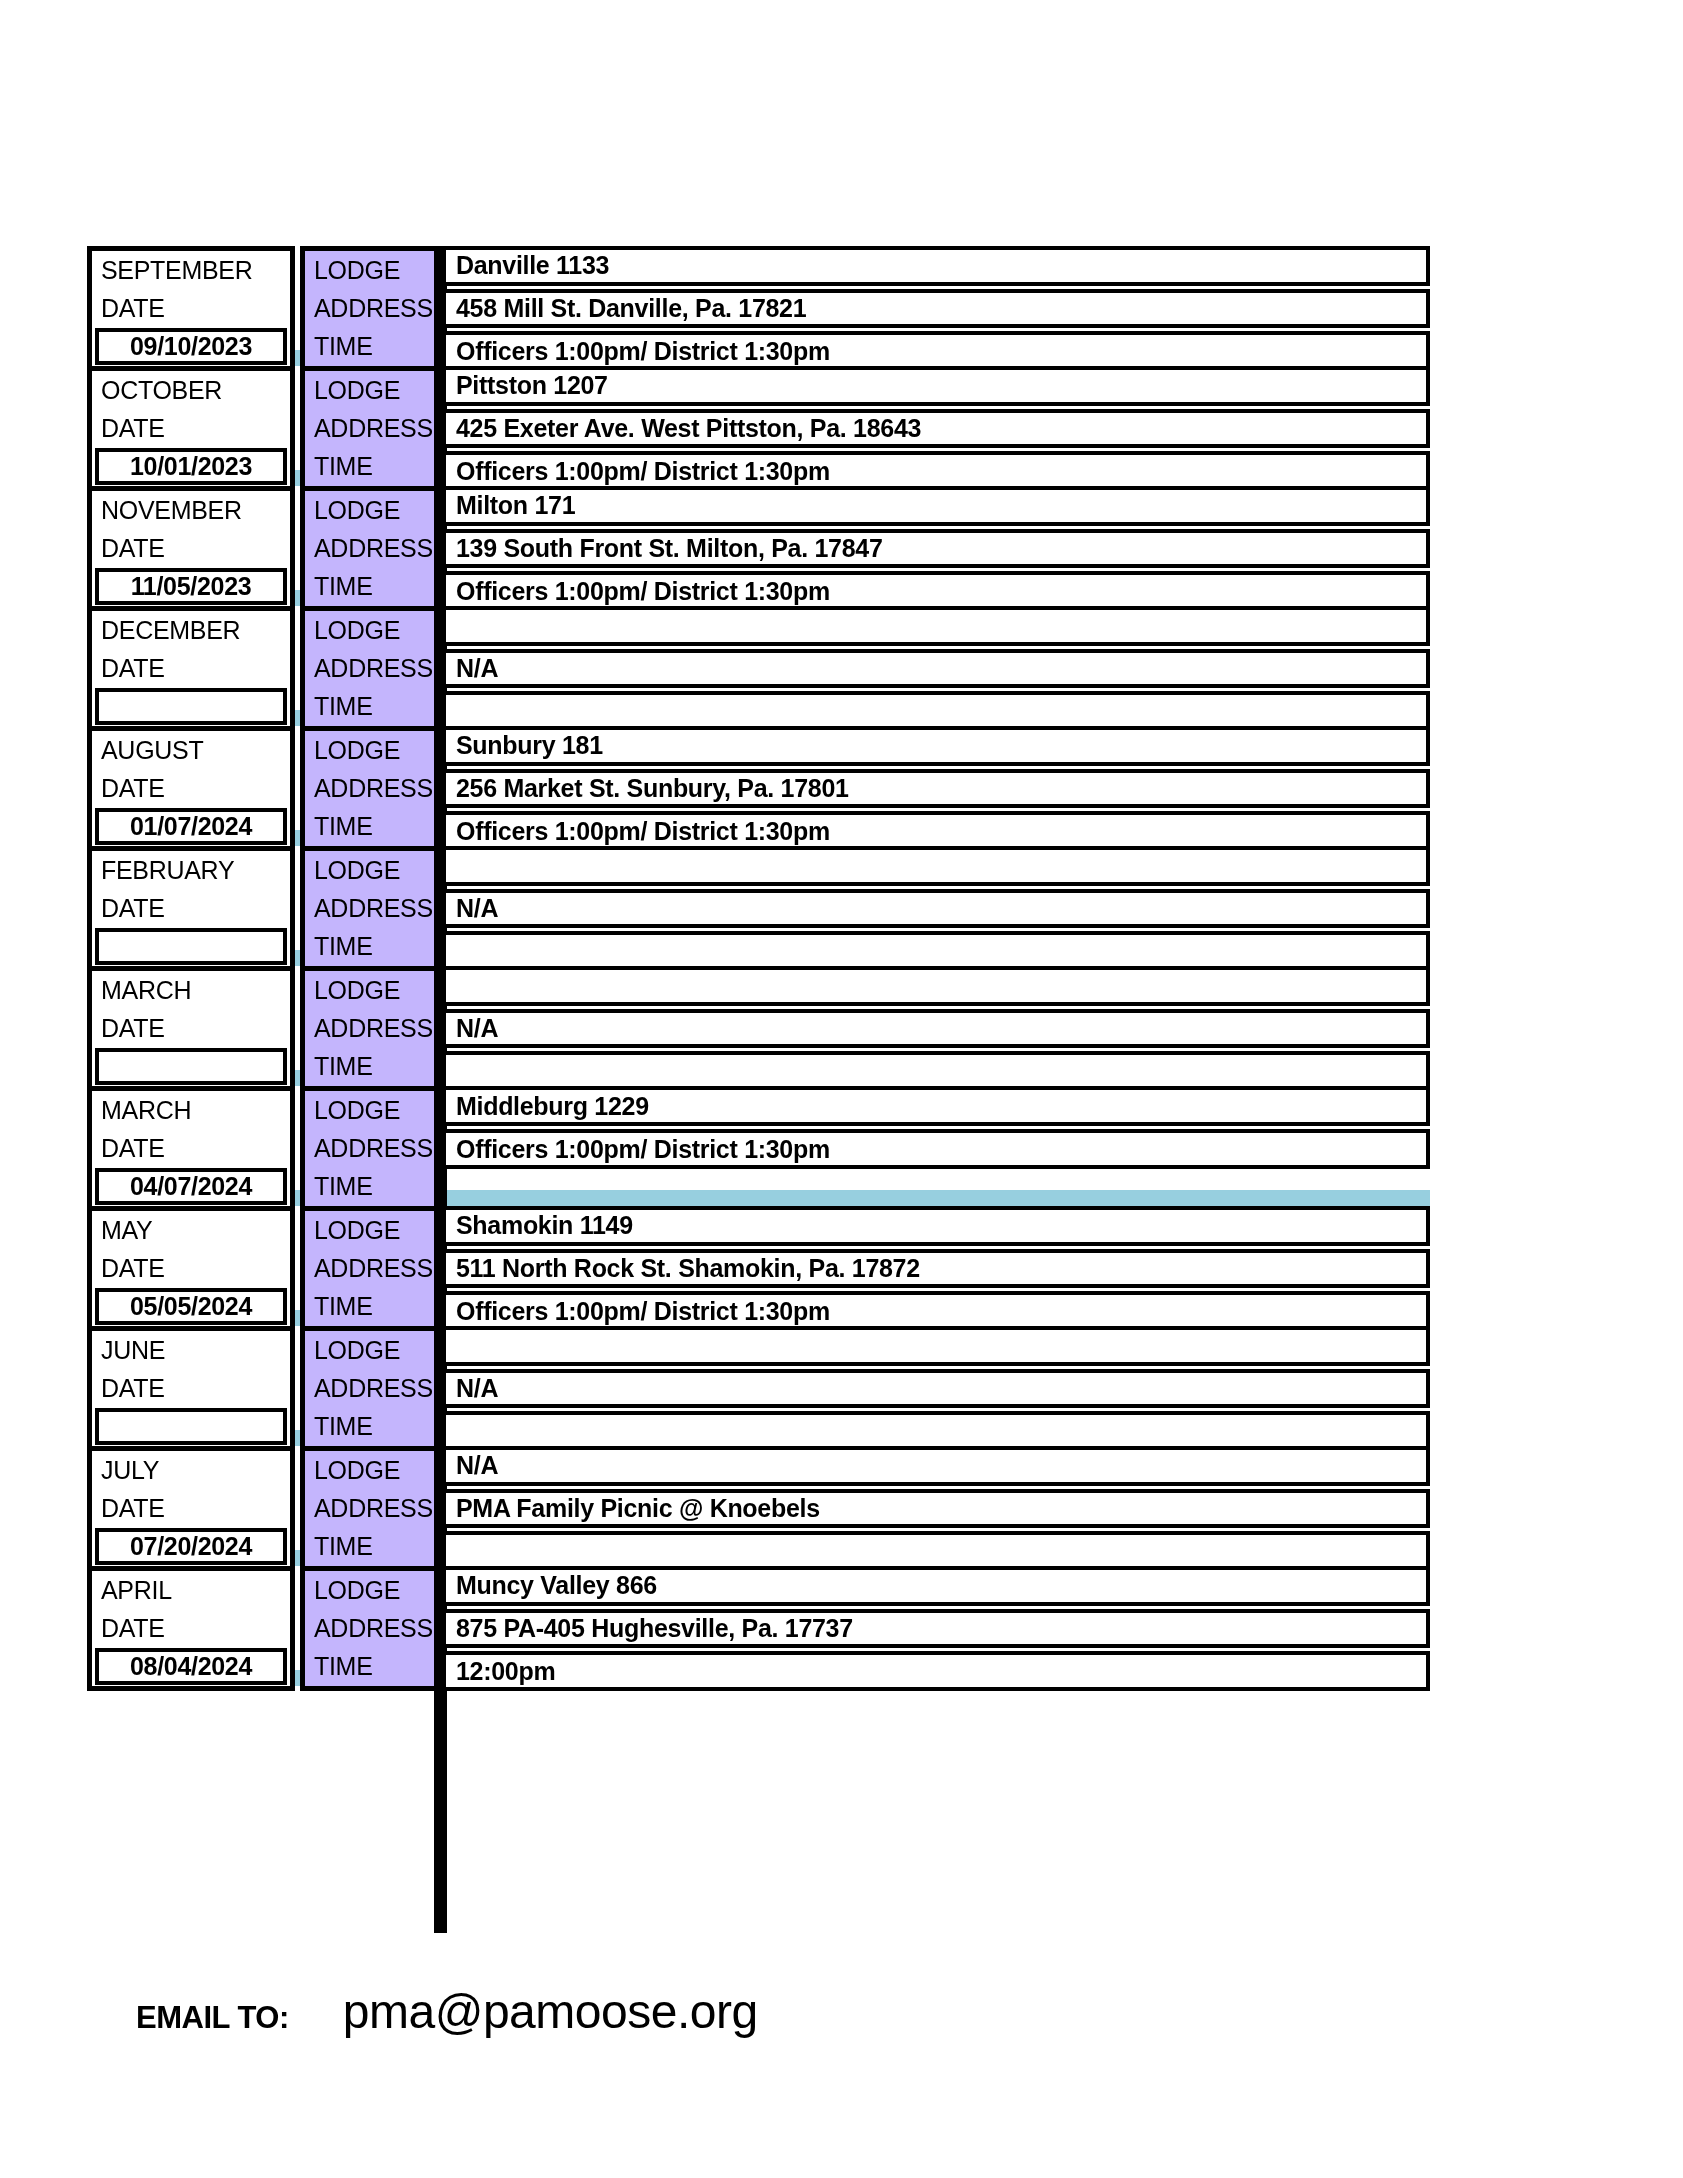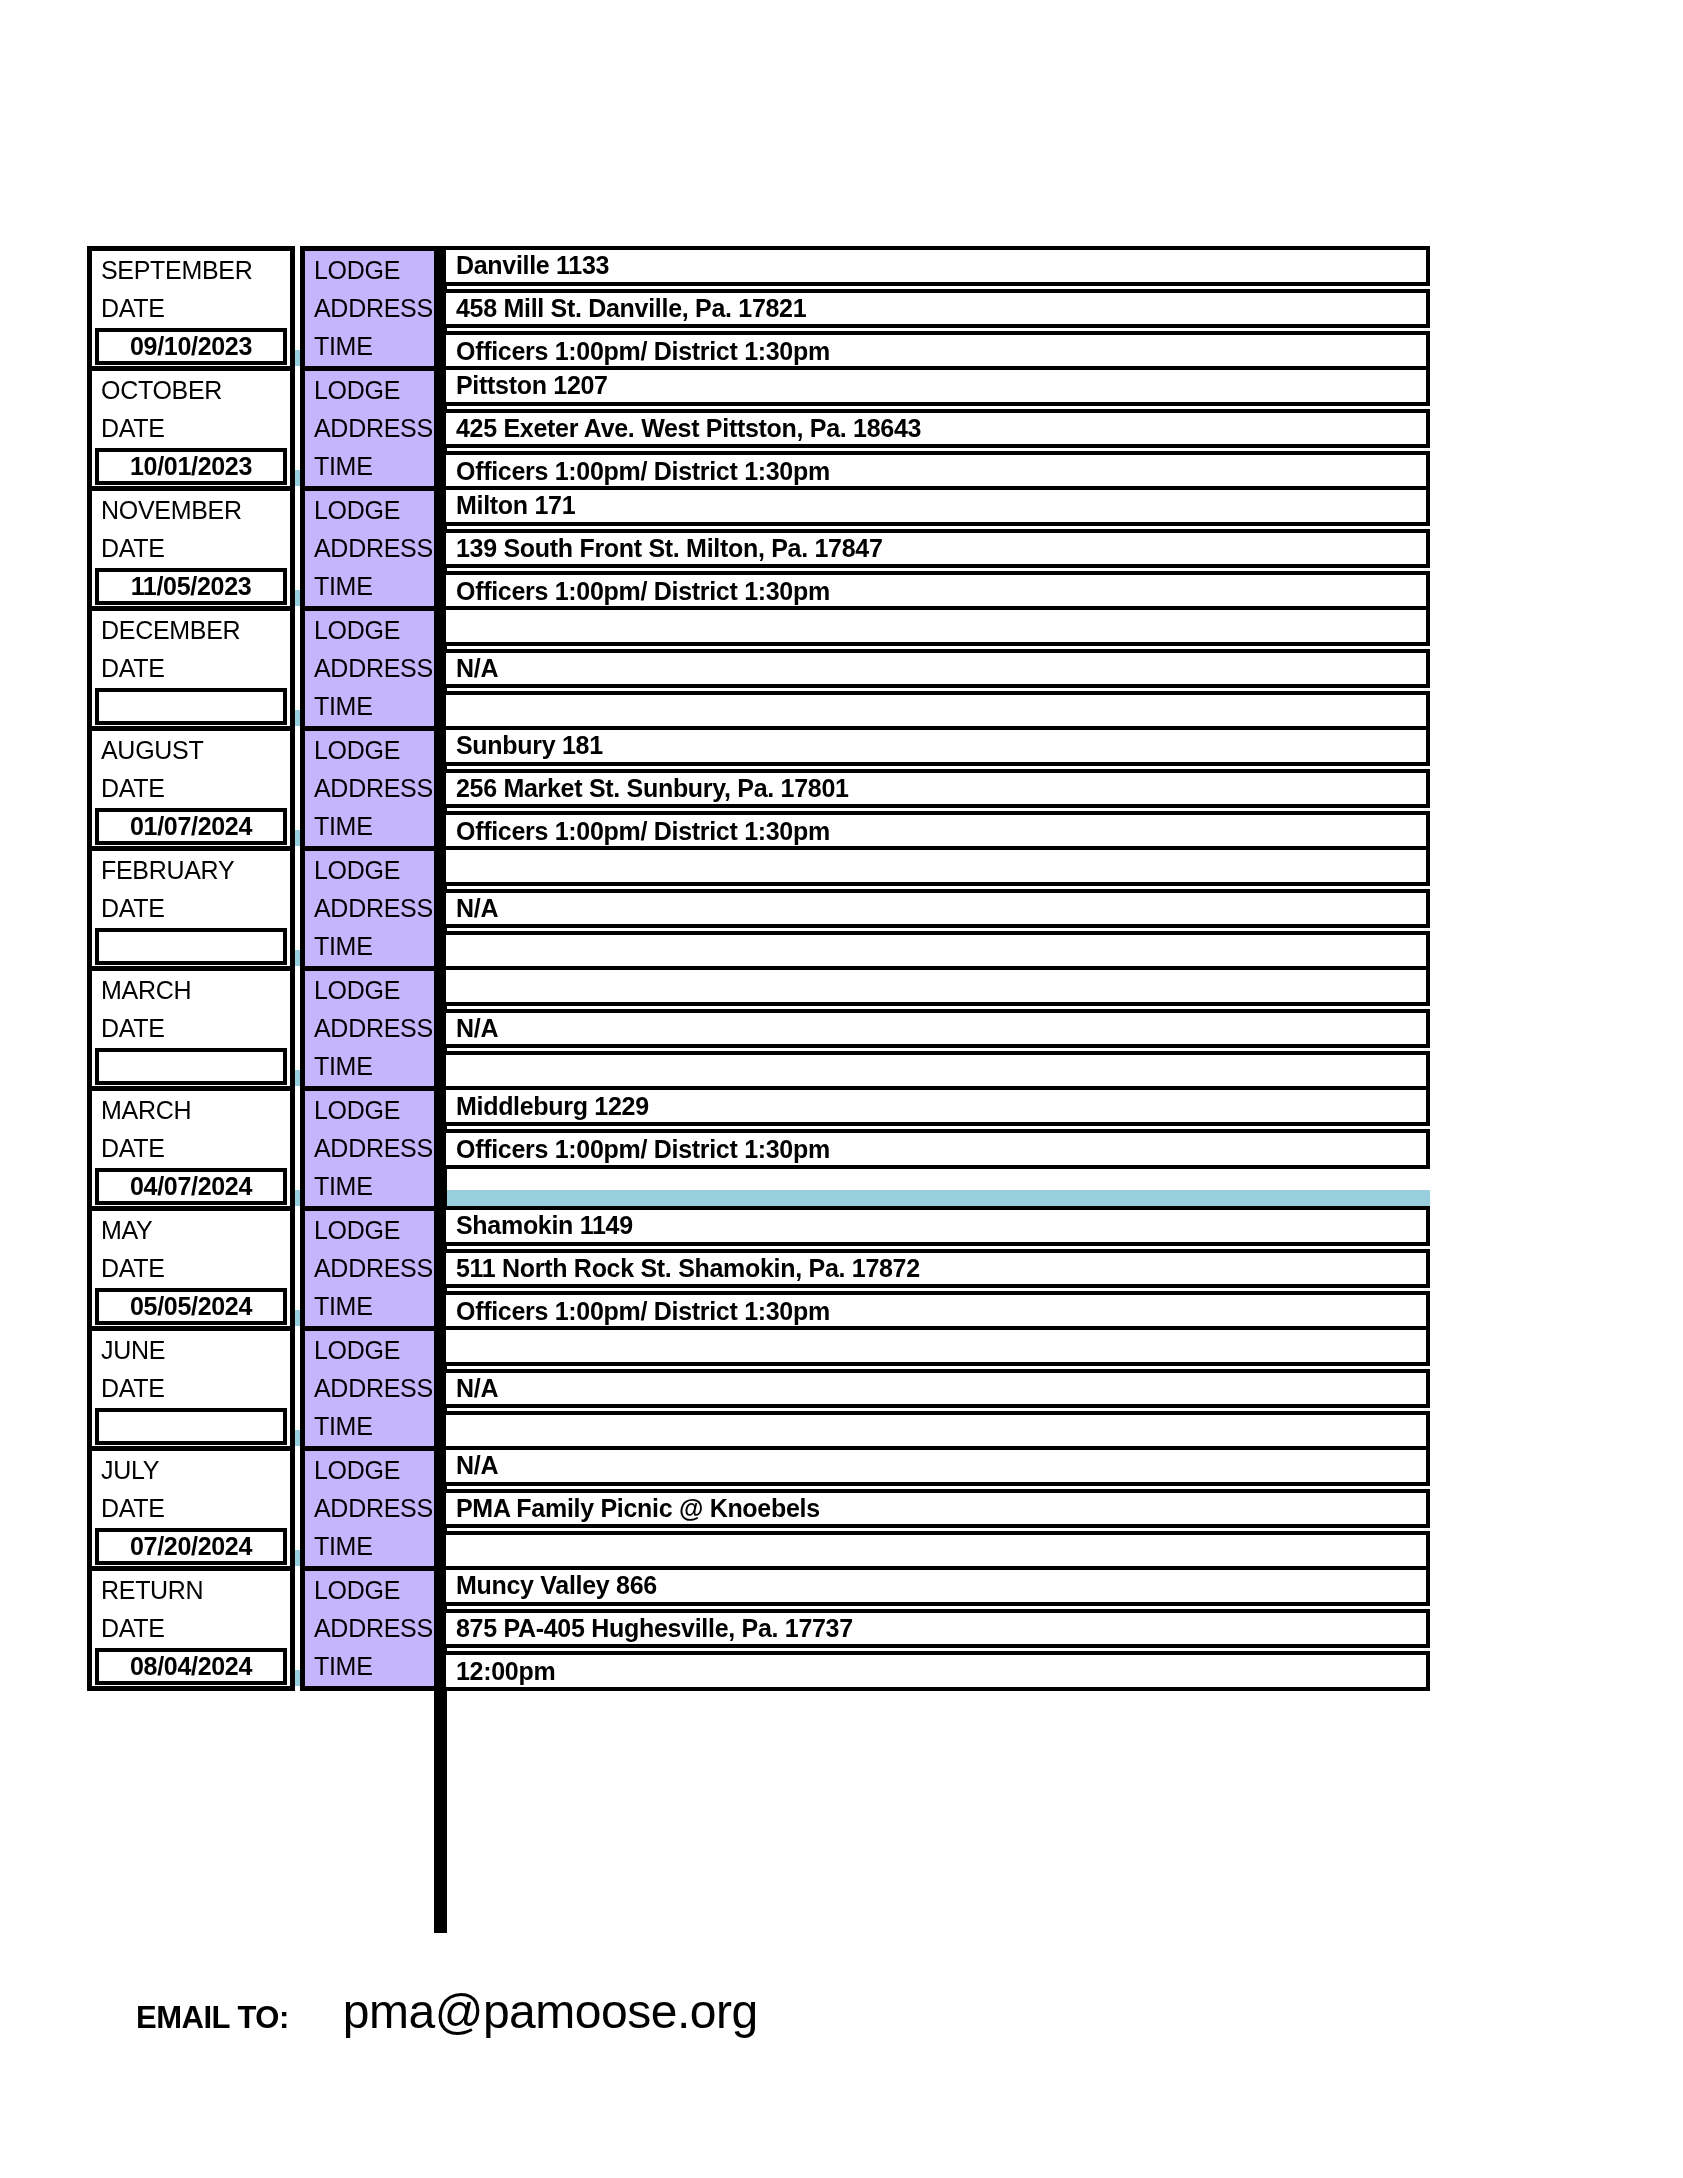--- a/index.html
+++ b/index.html
@@ -273,21 +273,21 @@
     <div class="right-col">
       <div class="rcell g">N/A</div>
       <div class="rcell g">PMA Family Picnic @ Knoebels</div>
       <div class="rcell"></div>
     </div>
   </div>
   <div class="sep"></div>
 
   <div class="block">
     <div class="left-box">
-      <div class="lrow">RETURN</div>
+      <div class="lrow">APRIL</div>
       <div class="lrow">DATE</div>
       <div class="date-cell">08/04/2024</div>
     </div>
     <div class="mid-box">
       <div class="mrow">LODGE</div>
       <div class="mrow">ADDRESS</div>
       <div class="mrow">TIME</div>
     </div>
     <div class="right-col">
       <div class="rcell g">Muncy Valley 866</div>

